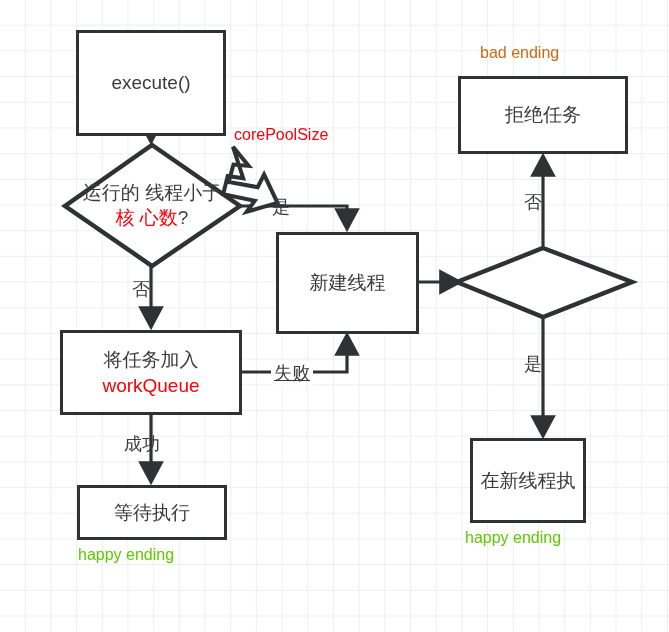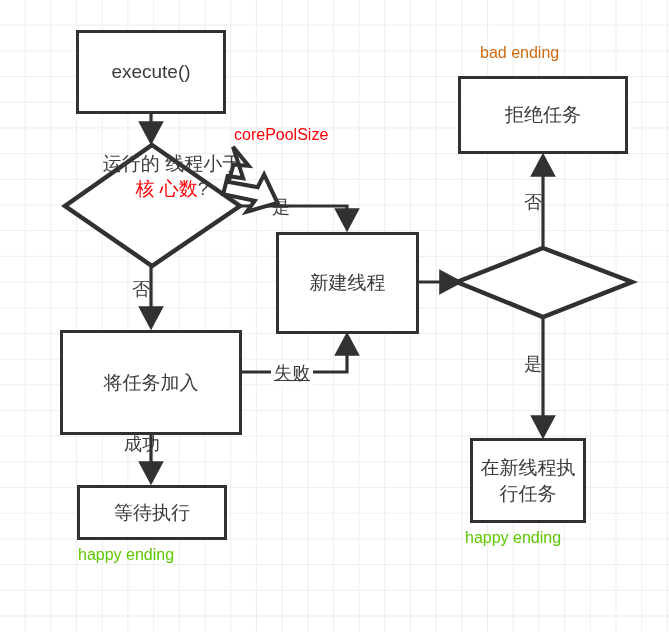--- a/index.html
+++ b/index.html
@@ -39,28 +39,27 @@
     text-align: center;
     color: #3b3b3b;
     font-size: 19px;
     line-height: 1.33;
   }
   .node .l2 { display: block; }
   .redtxt { color: #fb0007; }
   .diamond-label {
     position: absolute;
     display: flex;
-    align-items: flex-start;
+    align-items: center;
     justify-content: center;
     text-align: center;
     color: #3b3b3b;
     font-size: 19px;
     line-height: 1.3;
     pointer-events: none;
-    margin-left: 20px;
   }
   .edge-label {
     position: absolute;
     color: #3b3b3b;
     font-size: 18px;
     background: transparent;
     white-space: nowrap;
   }
   .annot {
     position: absolute;
@@ -100,63 +99,63 @@
     <path d="M543,318 L543,435" stroke="#2f3133" stroke-width="3.2" fill="none" marker-end="url(#arrowFilled)"></path>
 
     <polygon points="152,145 240,206 152,266 65,206" fill="#ffffff" stroke="#2f3133" stroke-width="4.5" stroke-linejoin="miter"></polygon>
 
     <polygon points="543,248 632,282 543,317 457,282" fill="#ffffff" stroke="#2f3133" stroke-width="4.5" stroke-linejoin="miter"></polygon>
 
     <path d="M243,144 L243,177 L229,170 L219,186 L247,202 L236,210 L268,211
              L264,180 L254,190 L228,176 L238,161 L252,167 Z" transform="rotate(-18 247 177)" fill="#ffffff" stroke="#2f3133" stroke-width="4" stroke-linejoin="miter"></path>
   </svg>
 
-  <div class="node" style="left:76px; top:30px; width:150px; height:84px;">
+  <div class="node" style="left:76px; top:30px; width:150px; height:106px;">
     <div>
       <span>execute()</span>
     </div>
   </div>
 
   <div class="diamond-label" style="left:78px; top:152px; width:148px; height:108px;">
     <div>
       <span>运行的</span>
       <span class="l2"><span>线程小于</span><span class="redtxt">核</span></span>
       <span class="l2"><span class="redtxt">心数</span><span>?</span></span>
     </div>
   </div>
 
   <div class="node" style="left:276px; top:232px; width:143px; height:102px;">
     <div>
       <span>新建线程</span>
     </div>
   </div>
 
-  <div class="node" style="left:60px; top:330px; width:182px; height:105px;">
+  <div class="node" style="left:60px; top:330px; width:182px; height:85px;">
     <div>
       <span>将任务加入</span>
+      <span class="l2 redtxt">workQueue</span>
     </div>
   </div>
 
   <div class="node" style="left:458px; top:76px; width:170px; height:78px;">
     <div>
       <span>拒绝任务</span>
     </div>
   </div>
 
   <div class="node" style="left:77px; top:485px; width:150px; height:55px;">
     <div>
       <span>等待执行</span>
     </div>
   </div>
 
 
   <div class="node" style="left:470px; top:438px; width:116px; height:85px;">
     <div>
       <span>在新线程执</span>
-      <span class="l2">行任务</span>
     </div>
   </div>
 
   <div class="edge-label" style="left:272px; top:195px;"><span>是</span></div>
 
   <div class="edge-label" style="left:132px; top:277px;"><span>否</span></div>
 
   <div class="edge-label" style="left:271px; top:361px; background:#ffffff; padding:0 3px;text-decoration:underline;"><span>失败</span></div>
 
   <div class="edge-label" style="left:124px; top:432px;font-family:Liberation Mono, monospace;"><span>成功</span></div>

